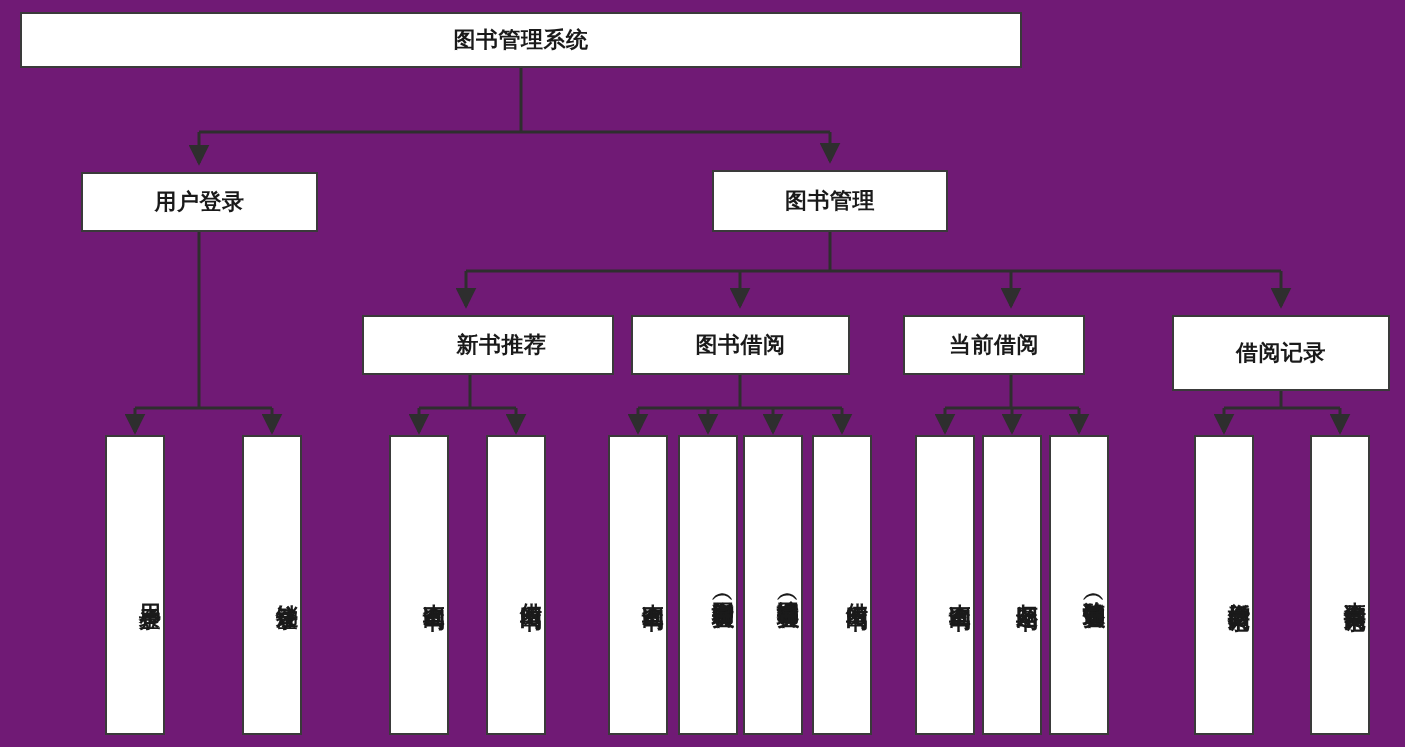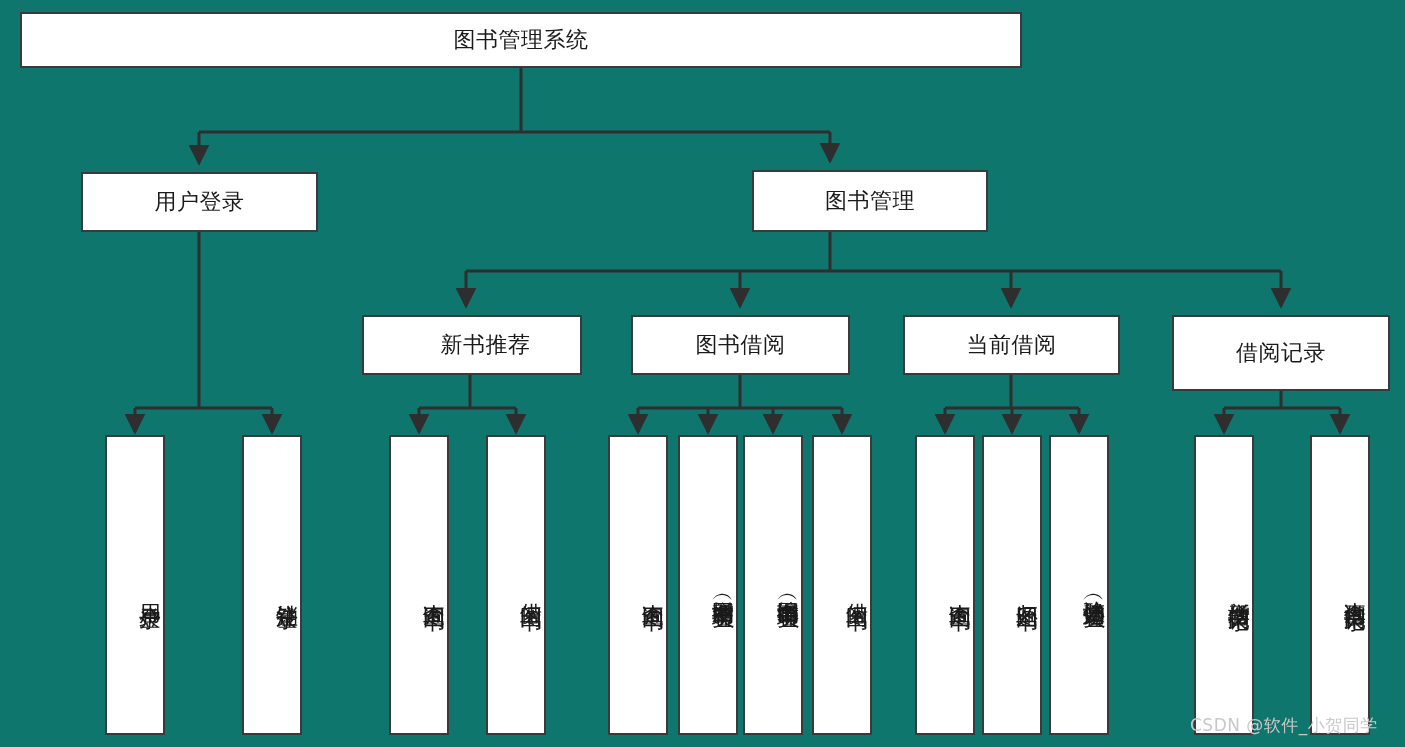--- a/index.html
+++ b/index.html
@@ -7,22 +7,23 @@
     padding: 0;
     background: #ffffff;
   }
   body {
     font-family: "DejaVu Sans", "Liberation Sans", sans-serif;
   }
   #canvas {
     position: relative;
     width: 1405px;
     height: 747px;
-    background: #0f766e;
+    background: #701a75;
     overflow: hidden;
+    font-weight: bold;
   }
   #edges {
     position: absolute;
     left: 0;
     top: 0;
     width: 1405px;
     height: 747px;
     pointer-events: none;
   }
   .node {
@@ -119,40 +120,39 @@
       <path d="M 1281 375 L 1281 408"></path>
       <path d="M 1224 408 L 1340 408"></path>
       <path d="M 1224 408 L 1224 432" marker-end="url(#arrow)"></path>
       <path d="M 1340 408 L 1340 432" marker-end="url(#arrow)"></path>
     </g>
   </svg>
 
   <div class="node horiz" style="left:20px; top:12px; width:1002px; height:56px;">图书管理系统</div>
 
   <div class="node horiz" style="left:81px; top:172px; width:237px; height:60px;">用户登录</div>
-  <div class="node horiz" style="left:752px; top:170px; width:236px; height:62px;">图书管理</div>
+  <div class="node horiz" style="left:712px; top:170px; width:236px; height:62px;">图书管理</div>
 
-  <div class="node horiz" style="left:362px; top:315px; width:220px; height:60px;padding-left:27px;">新书推荐</div>
+  <div class="node horiz" style="left:362px; top:315px; width:252px; height:60px;padding-left:27px;">新书推荐</div>
   <div class="node horiz" style="left:631px; top:315px; width:219px; height:60px;text-align:center;">图书借阅</div>
-  <div class="node horiz" style="left:903px; top:315px; width:217px; height:60px;">当前借阅</div>
+  <div class="node horiz" style="left:903px; top:315px; width:182px; height:60px;">当前借阅</div>
   <div class="node horiz" style="left:1172px; top:315px; width:218px; height:76px;">借阅记录</div>
 
   <div class="node vert" style="left:105px; top:435px; width:60px; height:300px;">用户登录</div>
   <div class="node vert" style="left:242px; top:435px; width:60px; height:300px;">注销登录</div>
 
   <div class="node vert" style="left:389px; top:435px; width:60px; height:300px;">查询图书</div>
   <div class="node vert" style="left:486px; top:435px; width:60px; height:300px;">借阅图书</div>
 
   <div class="node vert" style="left:608px; top:435px; width:60px; height:300px;">查询图书</div>
   <div class="node vert tall" style="left:678px; top:435px; width:60px; height:300px;">新增图书（管理员）</div>
   <div class="node vert tall" style="left:743px; top:435px; width:60px; height:300px;">编辑图书（管理员）</div>
   <div class="node vert" style="left:812px; top:435px; width:60px; height:300px;">借阅图书</div>
 
   <div class="node vert" style="left:915px; top:435px; width:60px; height:300px;">查询图书</div>
   <div class="node vert" style="left:982px; top:435px; width:60px; height:300px;">归还图书</div>
   <div class="node vert tall" style="left:1049px; top:435px; width:60px; height:300px;">确认归还（管理员）</div>
 
   <div class="node vert" style="left:1194px; top:435px; width:60px; height:300px;">新增借阅记录</div>
   <div class="node vert" style="left:1310px; top:435px; width:60px; height:300px;">查询借阅记录</div>
 
-  <div class="watermark">CSDN @软件_小贺同学</div>
 
 </div>
 
 </body></html>

